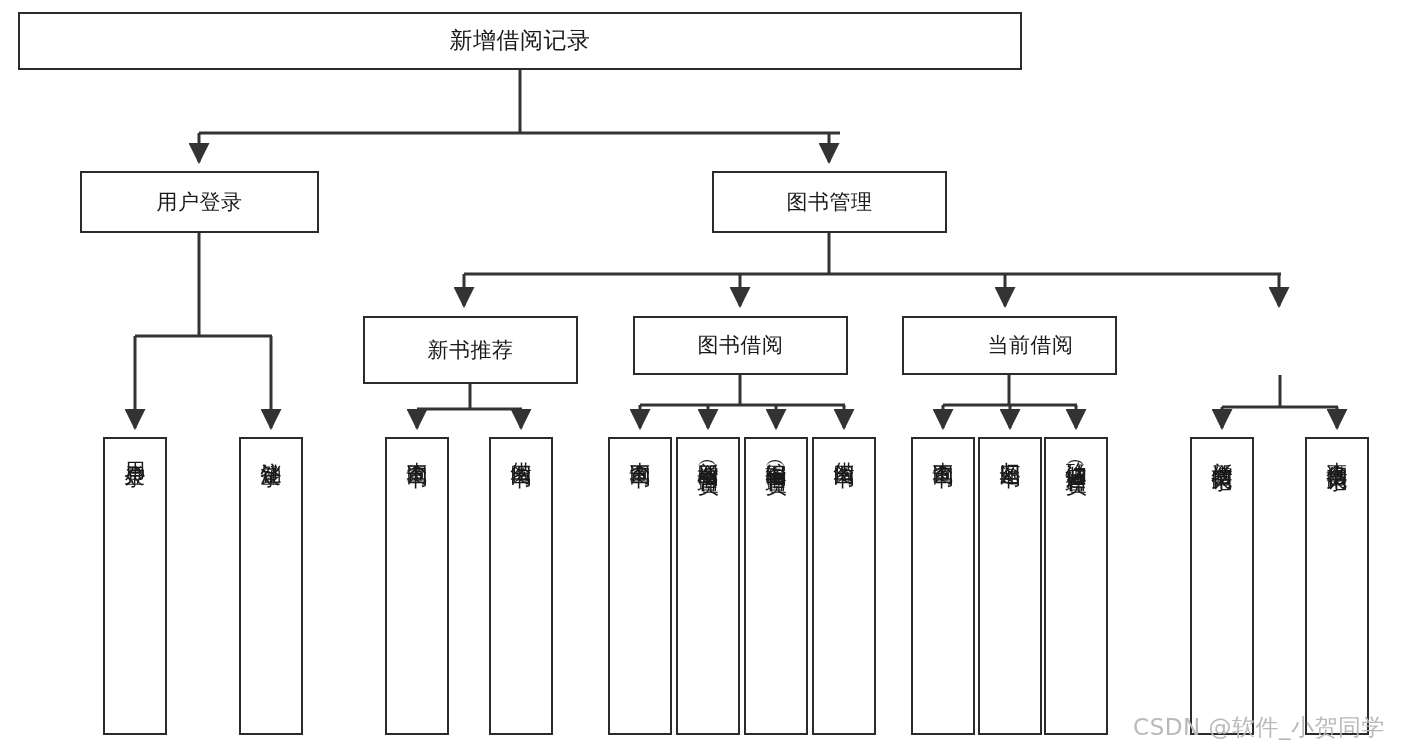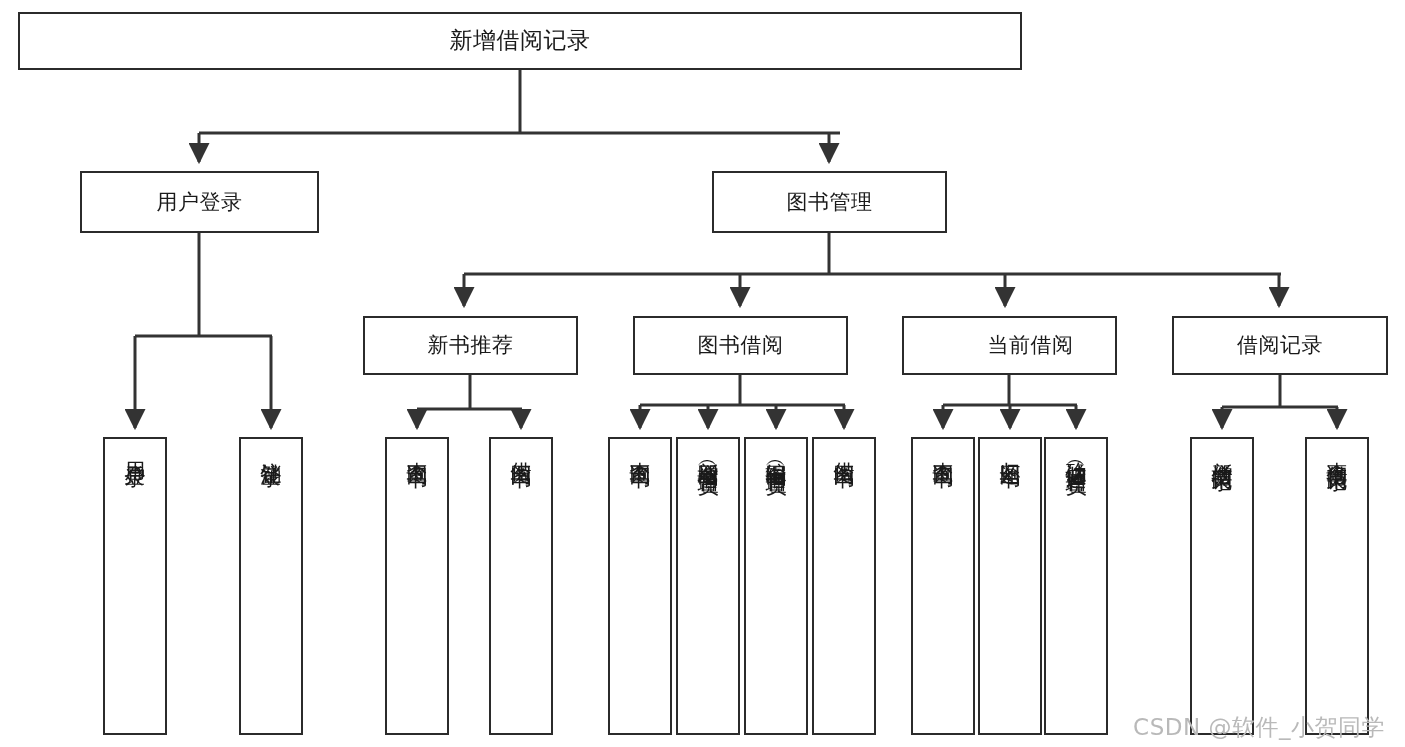--- a/index.html
+++ b/index.html
@@ -140,35 +140,32 @@
   </div>
 
   <div class="node level-2" style="left:80px; top:171px; width:239px; height:62px;">
     <span class="node-label">用户登录</span>
   </div>
 
   <div class="node level-2" style="left:712px; top:171px; width:235px; height:62px;">
     <span class="node-label">图书管理</span>
   </div>
 
-  <div class="node level-3" style="left:363px; top:316px; width:215px; height:59px;">
+  <div class="node level-3" style="left:363px; top:316px; width:215px; height:68px;">
     <span class="node-label">新书推荐</span>
   </div>
 
   <div class="node level-3" style="left:633px; top:316px; width:215px; height:59px;">
     <span class="node-label">图书借阅</span>
   </div>
 
   <div class="node level-3" style="left:902px; top:316px; width:215px; height:59px;padding-left:42px;">
     <span class="node-label">当前借阅</span>
   </div>
 
-  <div class="node level-3" style="left:1172px; top:316px; width:216px; height:59px;">
-    <span class="node-label">借阅记录</span>
-  </div>
 
   <div class="node level-4" style="left:103px; top:437px; width:64px; height:298px;">
     <span class="node-label">用户登录</span>
   </div>
 
   <div class="node level-4" style="left:239px; top:437px; width:64px; height:298px;">
     <span class="node-label">注销登录</span>
   </div>
 
   <div class="node level-4" style="left:385px; top:437px; width:64px; height:298px;">

